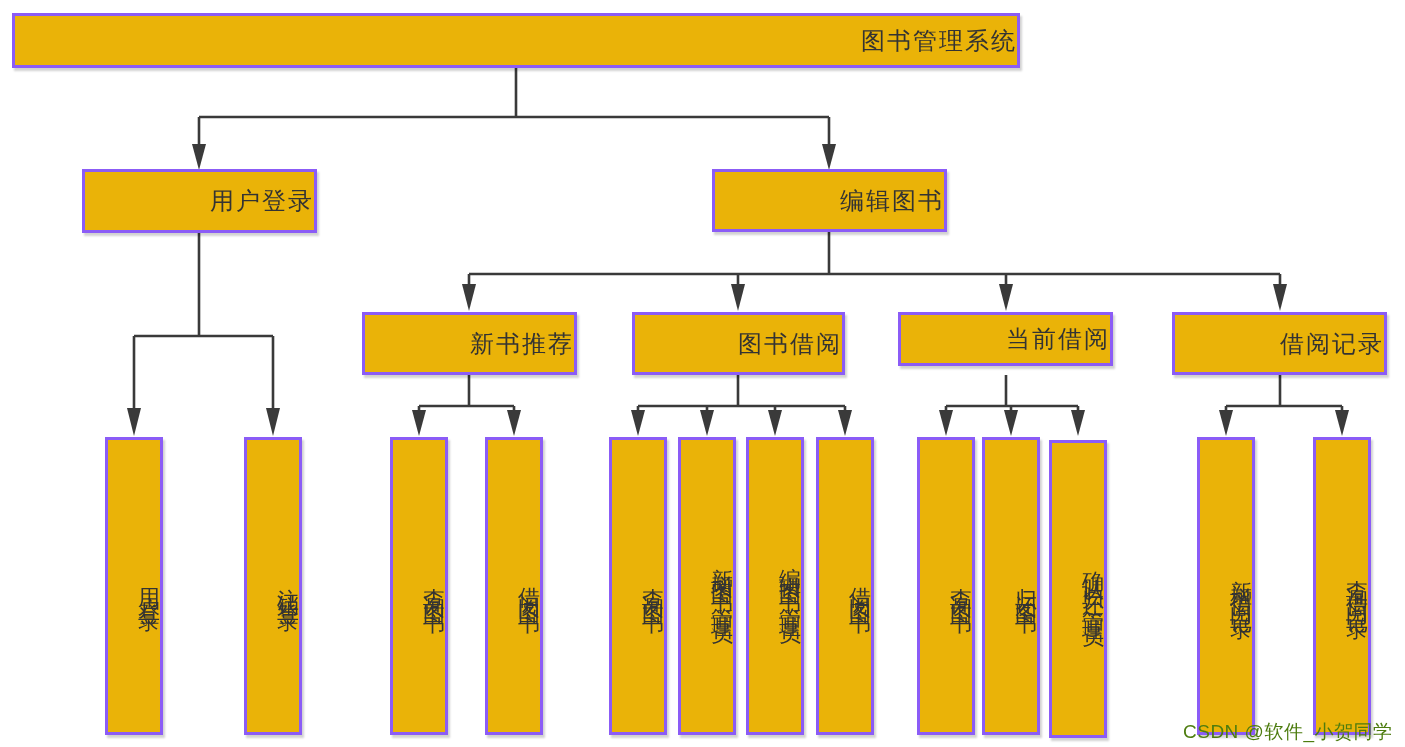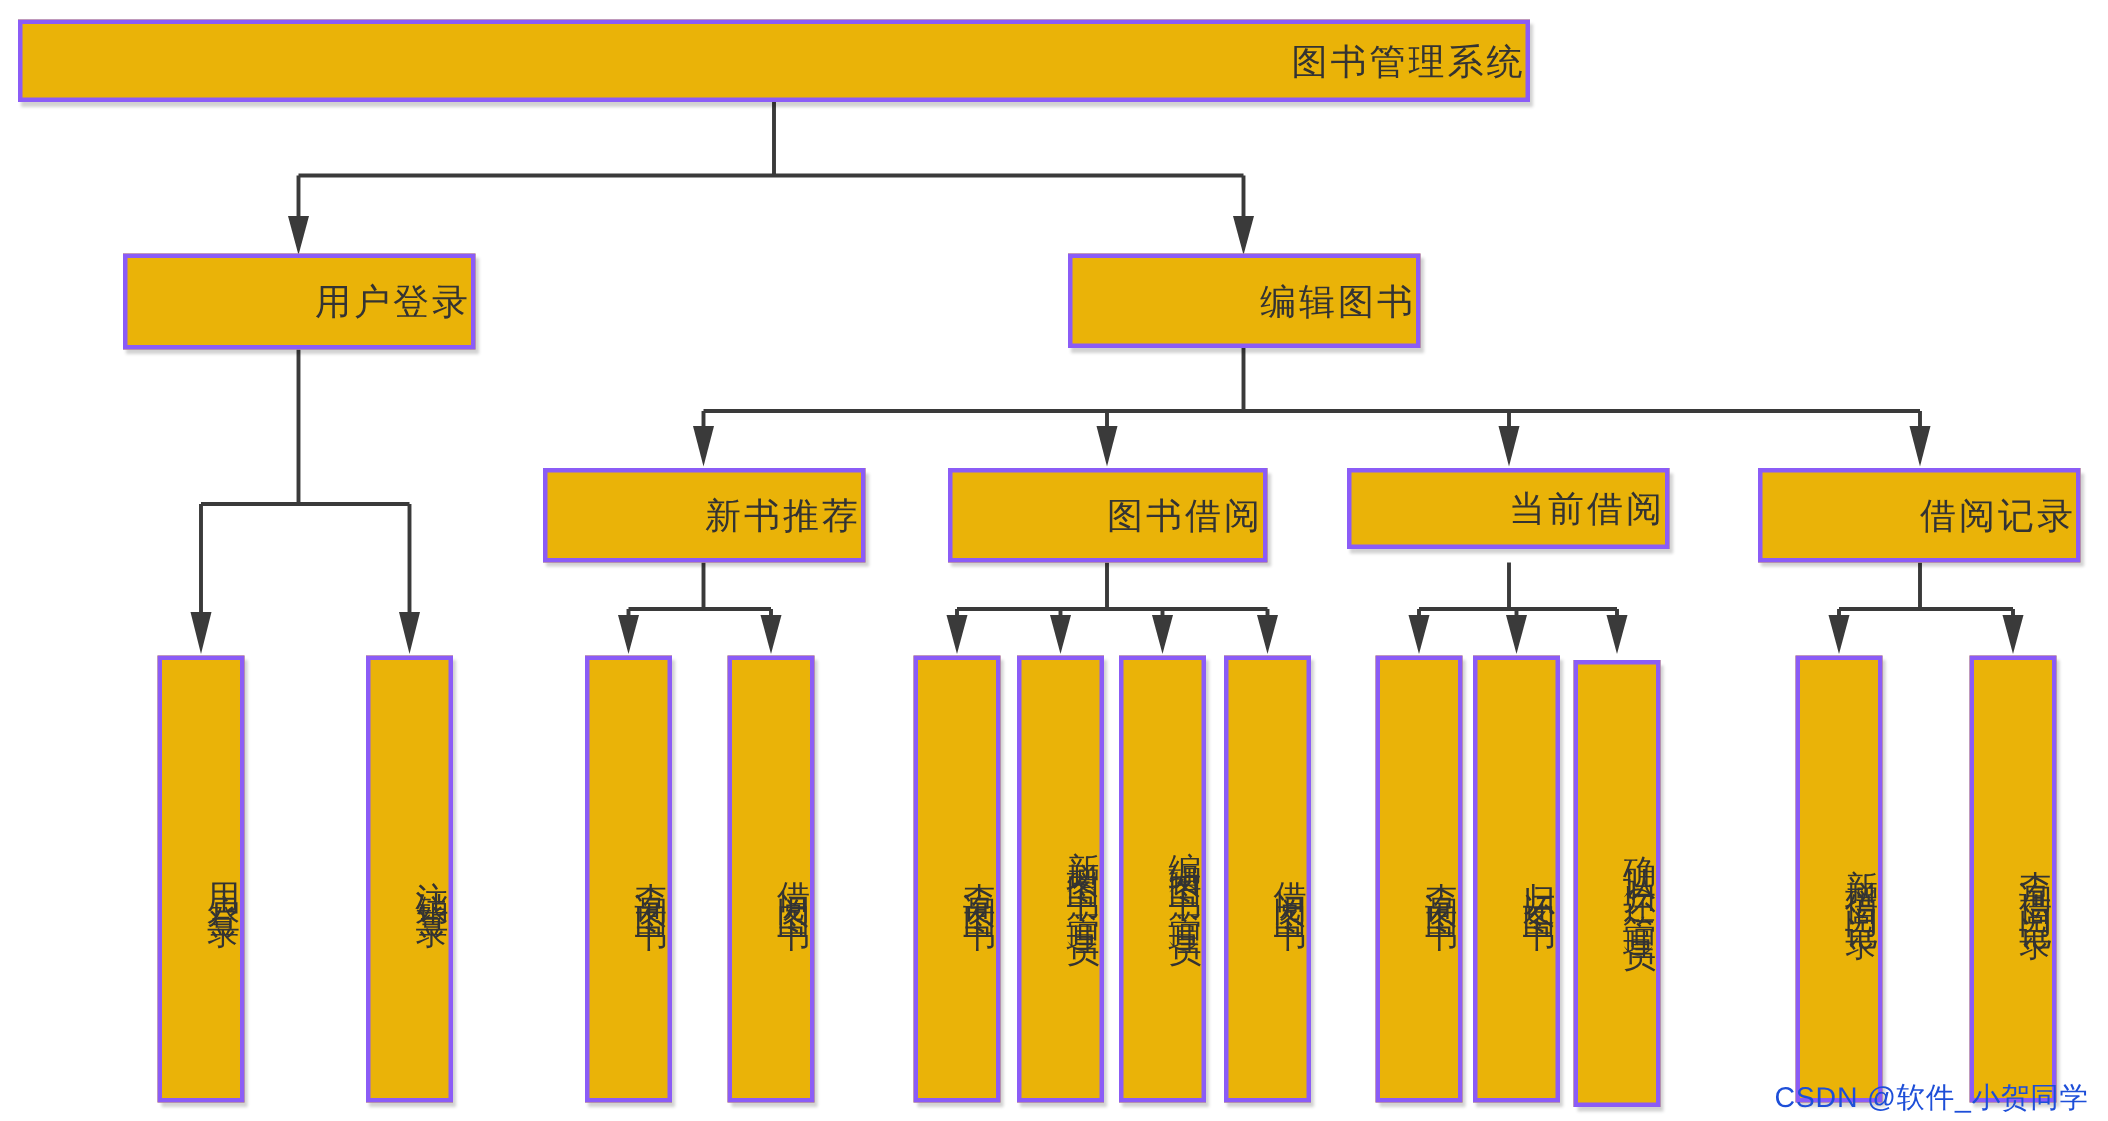--- a/index.html
+++ b/index.html
@@ -38,21 +38,21 @@
     line-height: 1;
     letter-spacing: 8px;
     white-space: nowrap;
   }
   .watermark {
     position: absolute;
     left: 1183px;
     top: 719px;
     font-size: 19px;
     letter-spacing: 0.5px;
-    color: #1d4ed8;
+    color: #4d7c0f;
     z-index: 5;
     white-space: nowrap;
   }
   .wire { stroke: #3a3a3a; stroke-width: 2.6; fill: none; }
   .head { fill: #3a3a3a; stroke: none; }
 </style>
 </head>
 <body>
 
 <div class="stage">

